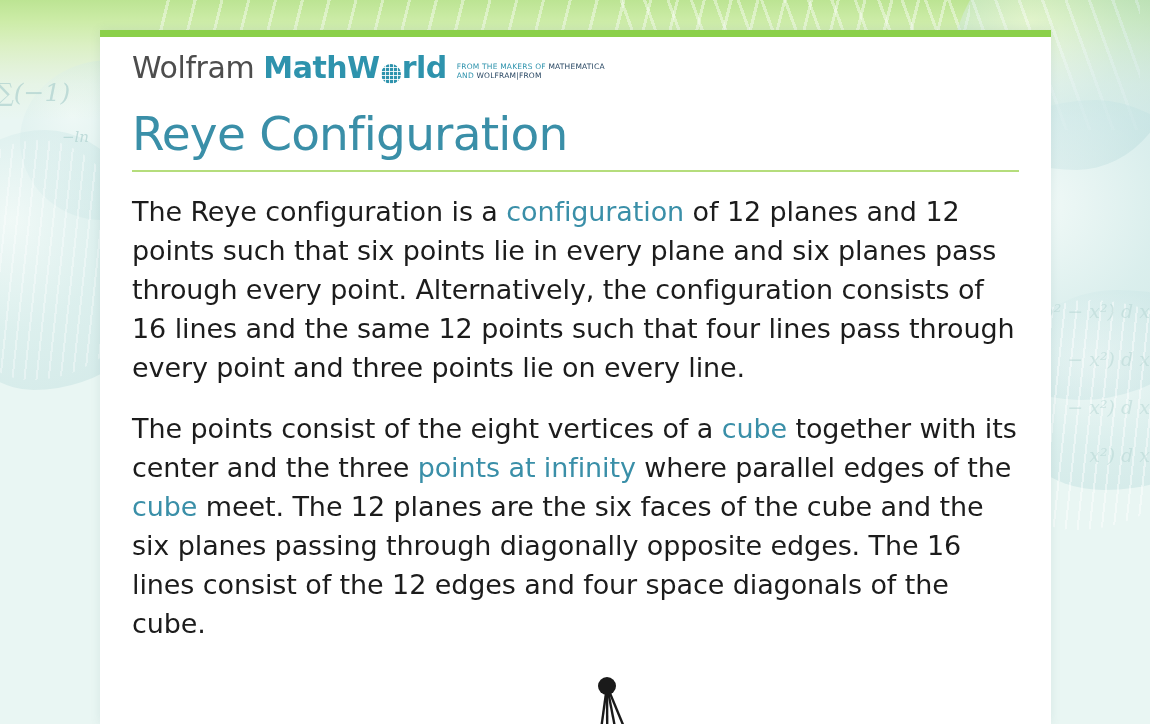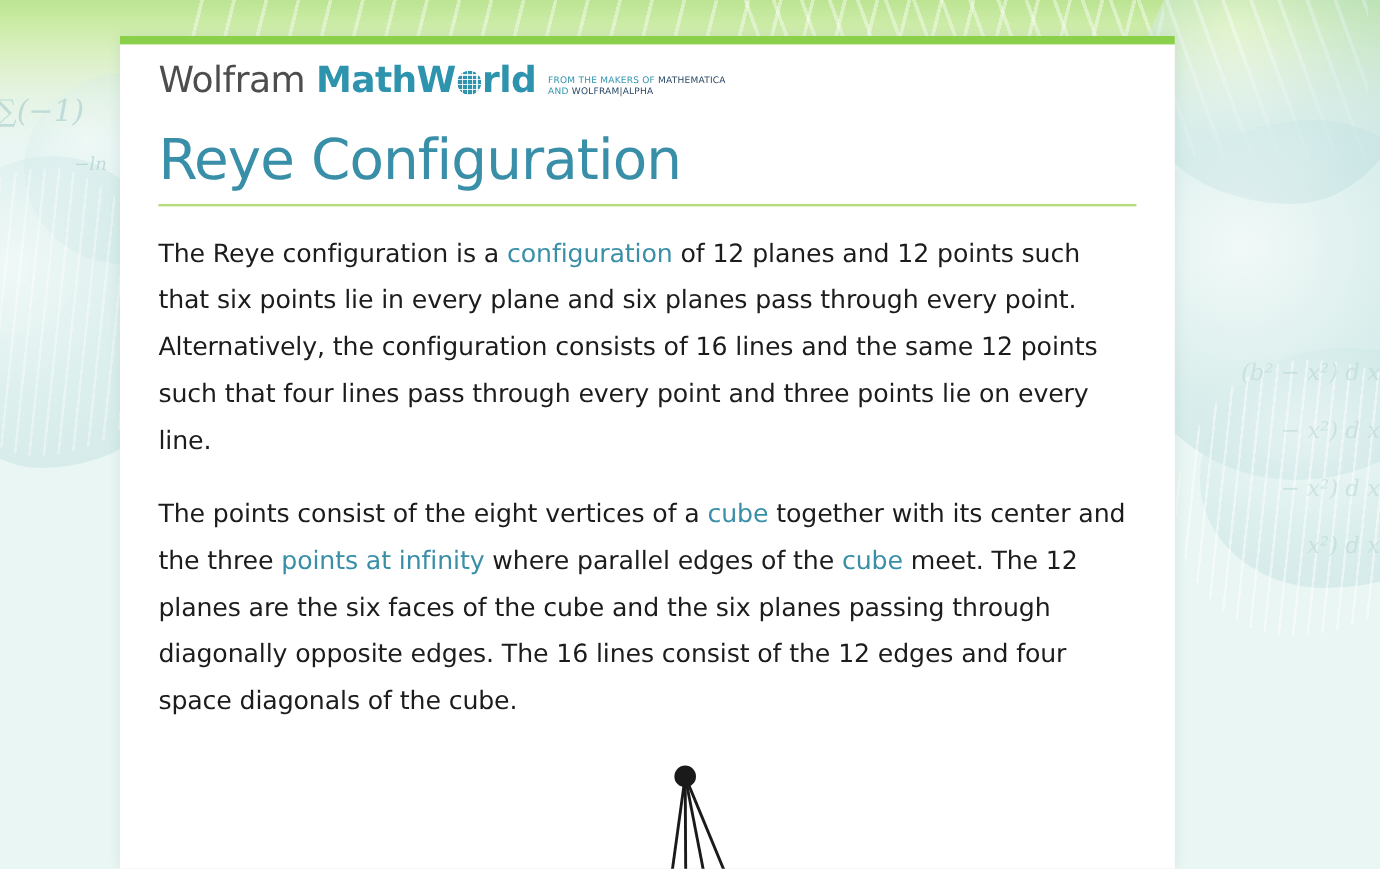--- a/index.html
+++ b/index.html
@@ -147,21 +147,21 @@
     text-align: right;
     opacity: .8;
   }
   .math-right-0 { top: 300px; right: 0px; }
 
   
   .card {
     position: absolute;
     left: 100px;
     top: 30px;
-    width: 879px;
+    width: 951px;
     height: 694px;
     background: #ffffff;
     box-shadow: 0 0 10px rgba(60,110,110,.10);
   }
   .card-topbar {
     height: 7px;
     background: #8bd04a;
   }
   .card-inner {
     padding: 0 32px;
@@ -184,21 +184,21 @@
   }
   .logo-math {
     font-family: "DejaVu Sans", sans-serif;
     font-size: 30px;
     font-weight: 700;
     color: #2e93ad;
     letter-spacing: -0.5px;
     line-height: 1;
     margin-left: 9px;
     display: flex;
-    align-items: center;
+    align-items: flex-end;
   }
   .logo-globe {
     display: inline-block;
     width: 20px; height: 20px;
     border-radius: 50%;
     background:
       repeating-linear-gradient(90deg, rgba(255,255,255,.85) 0 1px, transparent 1px 4px),
       repeating-linear-gradient(0deg, rgba(255,255,255,.85) 0 1px, transparent 1px 4px),
       #2e93ad;
     margin: 0 1px;
@@ -233,21 +233,21 @@
   .title-rule {
     border: 0;
     border-top: 2px solid #b5dd7c;
     margin-top: 12px;
     margin-bottom: 20px;
   }
 
   
   .body-text p {
     font-family: "DejaVu Sans", sans-serif;
-    font-size: 21px;
+    font-size: 27px;
     line-height: 39px;
     color: #1c1c1c;
     margin-bottom: 22px;
     letter-spacing: -0.1px;
   }
   .body-text a, .lnk {
     color: #3a8fa8;
     text-decoration: none;
     cursor: pointer;
   }
@@ -301,21 +301,21 @@
         <span>Math</span>
           <span>W</span>
           <span class="logo-globe"></span>
           <span>rld</span>
       </span>
       <span class="logo-tag">
         <div>
           <span class="tag-muted">FROM THE MAKERS OF </span><b>MATHEMATICA</b>
         </div>
         <div>
-          <span class="tag-muted">AND </span><b>WOLFRAM|ALPHA</b>
+          <span class="tag-muted">AND </span><b>WOLFRAM|FROM</b>
         </div>
       </span>
     </div>
 
     <h1 class="page-title">Reye Configuration</h1>
     <hr class="title-rule">
 
     <div class="body-text">
       <p id="para-1"><span>The Reye configuration is a </span><a class="lnk">configuration</a><span> of 12 planes and 12 points such that six points lie in every plane and six planes pass through every point. Alternatively, the configuration consists of 16 lines and the same 12 points such that four lines pass through every point and three points lie on every line.</span></p>
       <p id="para-2"><span>The points consist of the eight vertices of a </span><a class="lnk">cube</a><span> together with its center and the three </span><a class="lnk">points at infinity</a><span> where parallel edges of the </span><a class="lnk">cube</a><span> meet. The 12 planes are the six faces of the cube and the six planes passing through diagonally opposite edges. The 16 lines consist of the 12 edges and four space diagonals of the cube.</span></p>

